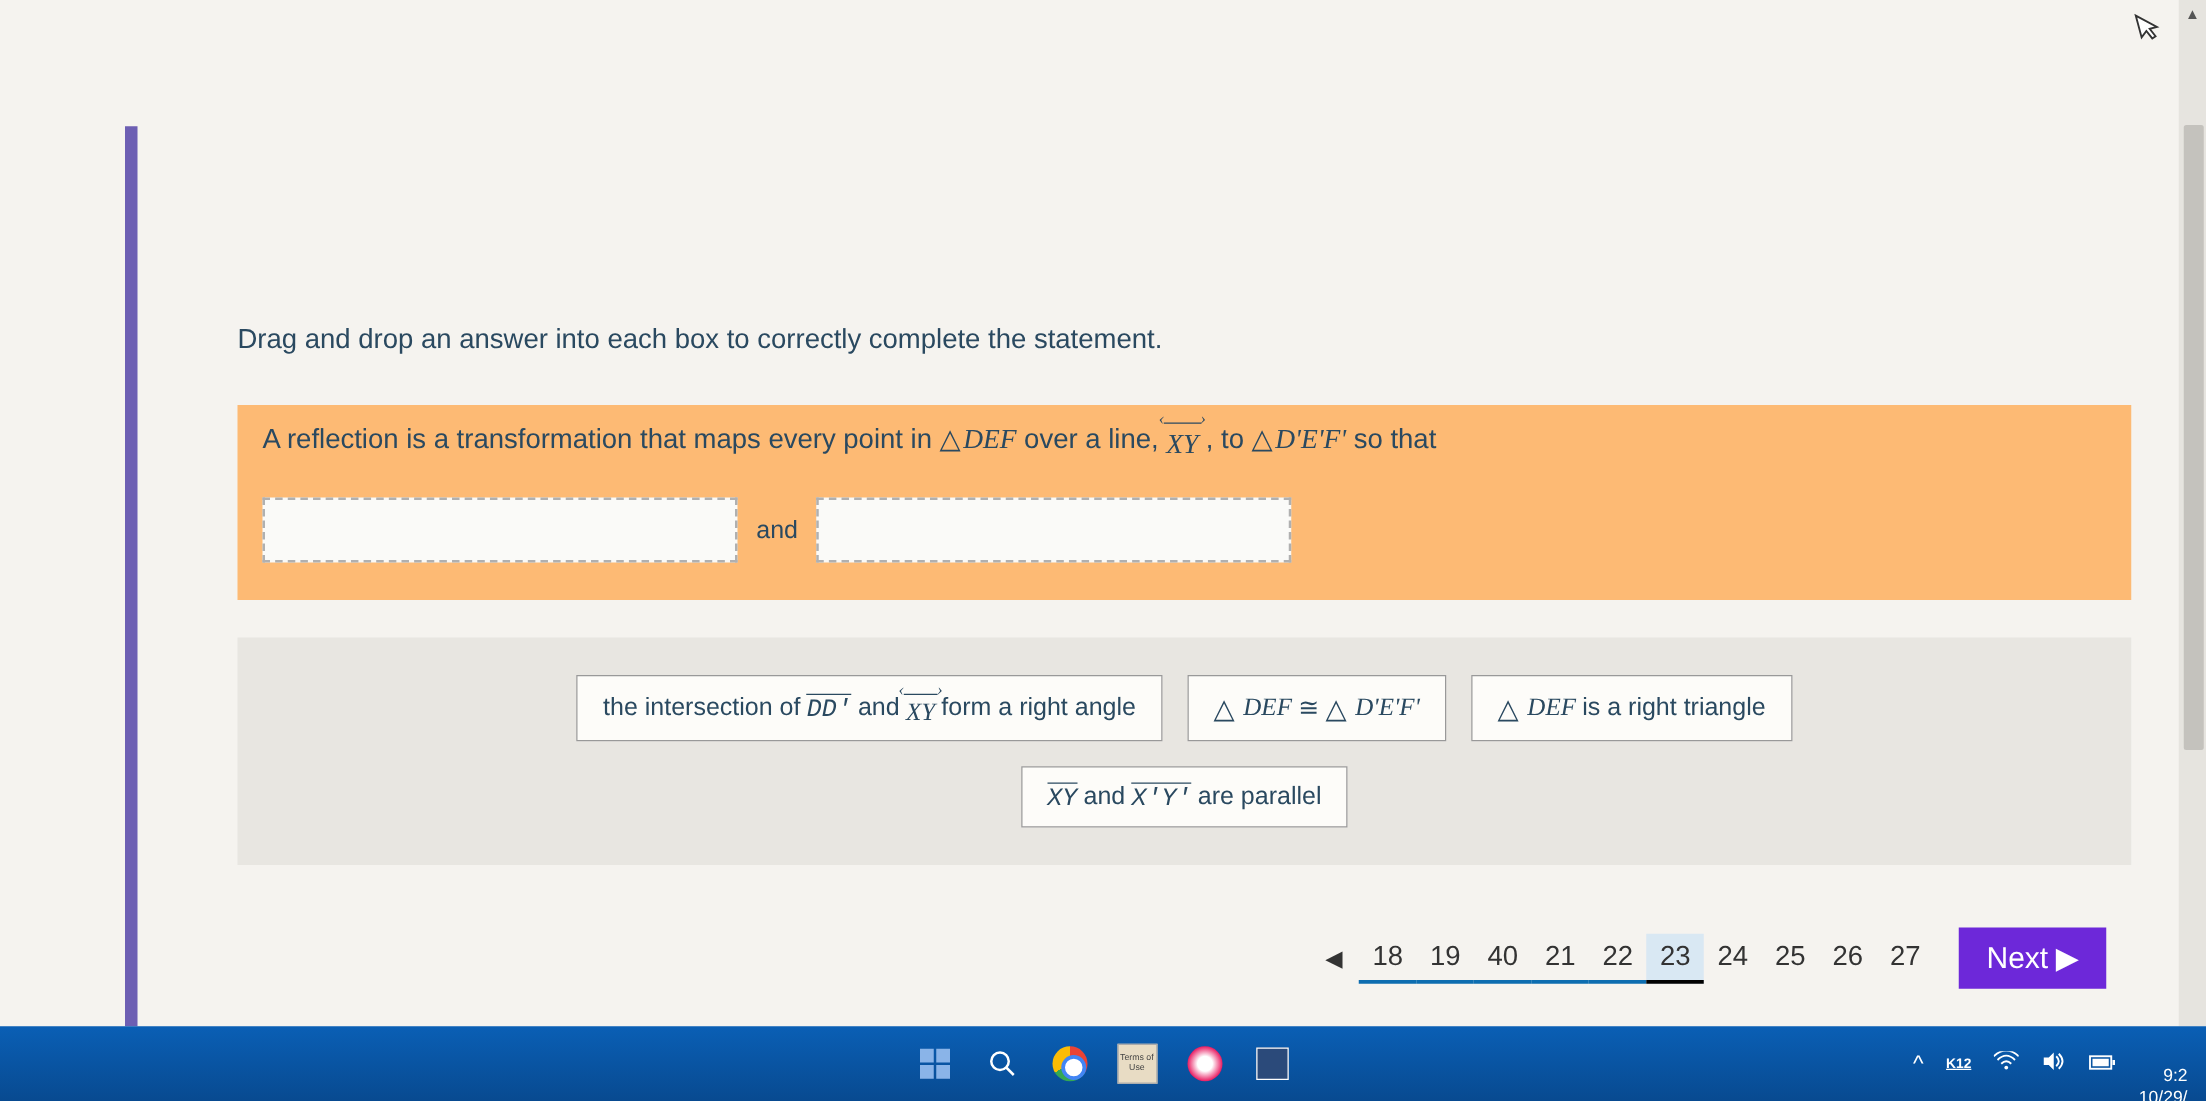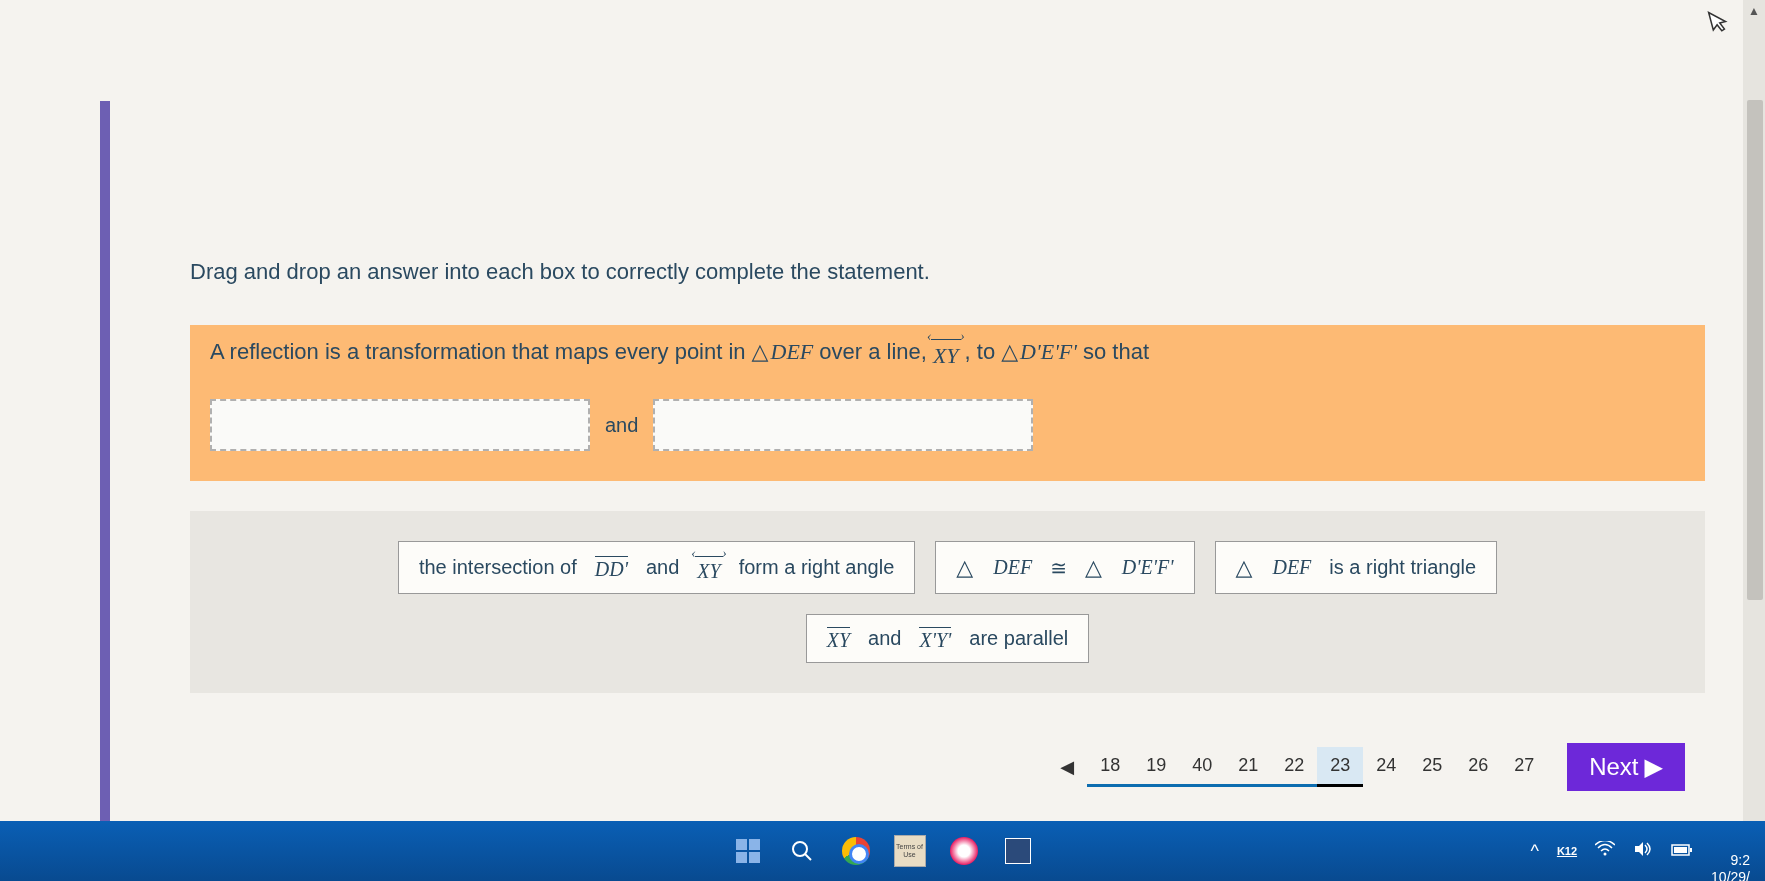--- a/index.html
+++ b/index.html
@@ -79,20 +79,21 @@
       content: '‹';
       position: absolute;
       top: -6px;
       left: -6px;
       font-size: 14px;
     }
     .overline {
       position: relative;
       display: inline-block;
       padding-top: 4px;
+      font-family: Liberation Mono, monospace;
     }
     .overline::before {
       content: '';
       position: absolute;
       top: 2px;
       left: 0;
       right: 0;
       height: 1px;
       background: currentColor;
     }
@@ -122,21 +123,21 @@
     }
     .option-tile {
       background: #fdfcf9;
       border: 1px solid #999;
       padding: 10px 20px;
       font-size: 20px;
       color: #2a4960;
       cursor: grab;
       display: flex;
       align-items: center;
-      gap: 18px;
+      gap: 5px;
       white-space: nowrap;
     }
     .pagination {
       display: flex;
       align-items: center;
       justify-content: flex-end;
       gap: 0;
       margin-top: 50px;
       padding-right: 20px;
     }
@@ -149,21 +150,21 @@
       font-size: 18px;
       color: #333;
       cursor: pointer;
     }
     .page-num {
       width: 46px;
       height: 40px;
       display: flex;
       align-items: center;
       justify-content: center;
-      font-size: 18px;
+      font-size: 22px;
       color: #333;
       cursor: pointer;
       border-bottom: 3px solid transparent;
     }
     .page-num.underlined {
       border-bottom: 3px solid #0d6db0;
     }
     .page-num.active {
       background: #d9e8f3;
       border-bottom: 3px solid #000000;

